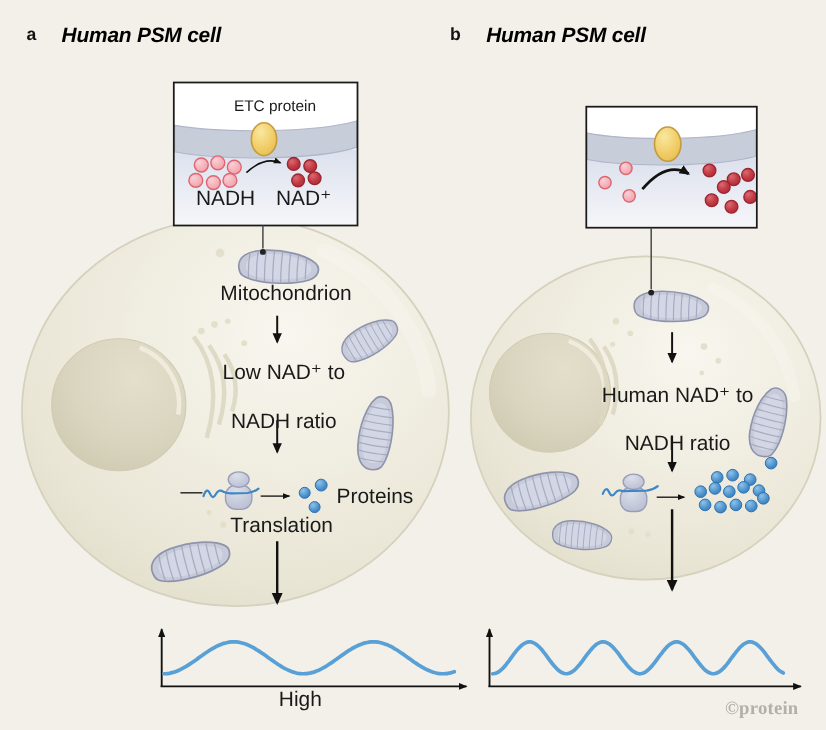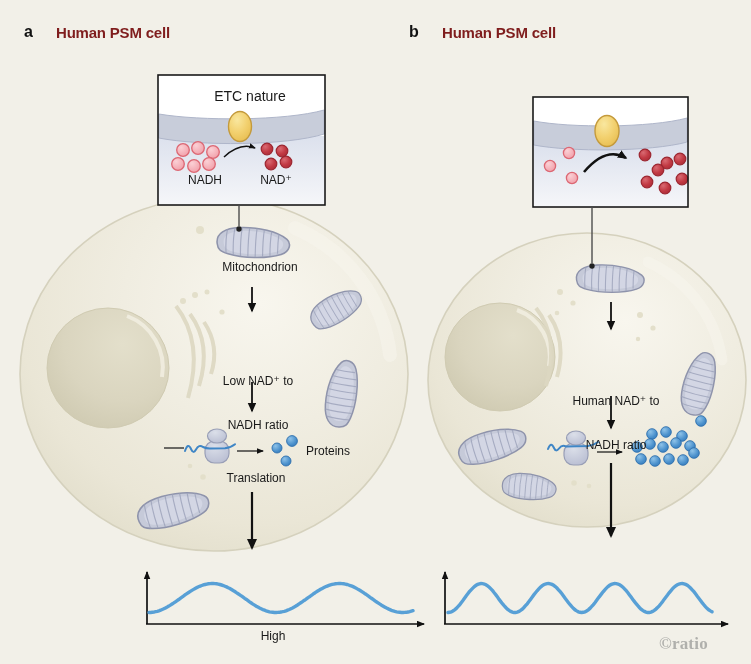--- a/index.html
+++ b/index.html
@@ -1,23 +1,23 @@
 <!DOCTYPE html>
 <html><head>
 <meta charset="utf-8">
 <style>
   html,body{margin:0;padding:0;}
   body{background:#f2f0e8;font-family:"Liberation Sans","DejaVu Sans",sans-serif;}
   .canvas{position:relative;width:751px;height:664px;background:#f2f0e8;overflow:hidden;}
   .art{position:absolute;left:0;top:0;}
-  .lbl{position:absolute;font-size:12px;color:#191919;white-space:nowrap;line-height:17px;}
+  .lbl{position:absolute;font-size:19px;color:#191919;white-space:nowrap;line-height:17px;}
   .ctr{transform:translateX(-50%);text-align:center;}
   .panel-letter{font-weight:700;font-size:16px;color:#111;}
-  .panel-title{font-weight:700;font-size:15px;letter-spacing:-0.2px;color:#7f1d1d;}
-  .two{line-height:22px;white-space:pre;margin-top:41px;}
+  .panel-title{font-weight:700;font-size:19px;letter-spacing:-0.2px;color:#000000;font-style:italic;}
+  .two{line-height:22px;white-space:pre;}
   .watermark{font-family:"Liberation Serif","DejaVu Serif",serif;font-weight:700;
              font-size:17px;color:#b0b0ac;letter-spacing:0.2px;}
 </style>
 </head>
 <body>
 
 <div class="canvas">
 
 <svg class="art" width="751" height="664" viewBox="0 0 751 664">
   <defs>
@@ -249,33 +249,33 @@
     <line x1="444" y1="624" x2="728" y2="624" stroke="#111" stroke-width="1.7" marker-end="url(#ah)"></line>
     <path d="M448.0,612.5L449.6,612.3L451.3,611.8L452.9,611.0L454.6,609.8L456.3,608.4L457.9,606.7L459.6,604.8L461.2,602.7L462.9,600.5L464.5,598.3L466.1,596.0L467.8,593.8L469.4,591.7L471.1,589.8L472.8,588.1L474.4,586.5L476.1,585.3L477.7,584.4L479.4,583.8L481.0,583.5L482.6,583.6L484.3,584.0L485.9,584.8L487.6,585.9L489.3,587.3L490.9,588.9L492.6,590.7L494.2,592.8L495.9,594.9L497.5,597.1L499.1,599.4L500.8,601.6L502.4,603.7L504.1,605.7L505.8,607.5L507.4,609.1L509.1,610.4L510.7,611.4L512.4,612.1L514.0,612.5L515.6,612.5L517.3,612.1L519.0,611.4L520.6,610.4L522.3,609.1L523.9,607.5L525.5,605.7L527.2,603.8L528.9,601.6L530.5,599.4L532.1,597.2L533.8,594.9L535.5,592.8L537.1,590.8L538.8,588.9L540.4,587.3L542.0,585.9L543.7,584.8L545.4,584.0L547.0,583.6L548.6,583.5L550.3,583.8L552.0,584.4L553.6,585.3L555.3,586.5L556.9,588.0L558.5,589.8L560.2,591.7L561.9,593.8L563.5,596.0L565.1,598.3L566.8,600.5L568.5,602.7L570.1,604.7L571.8,606.6L573.4,608.3L575.0,609.8L576.7,610.9L578.4,611.8L580.0,612.3L581.6,612.5L583.3,612.3L585.0,611.8L586.6,611.0L588.3,609.8L589.9,608.4L591.5,606.7L593.2,604.8L594.9,602.7L596.5,600.5L598.1,598.3L599.8,596.1L601.5,593.9L603.1,591.8L604.8,589.8L606.4,588.1L608.0,586.6L609.7,585.3L611.4,584.4L613.0,583.8L614.6,583.5L616.3,583.6L618.0,584.0L619.6,584.8L621.3,585.9L622.9,587.2L624.5,588.9L626.2,590.7L627.9,592.7L629.5,594.9L631.1,597.1L632.8,599.4L634.5,601.6L636.1,603.7L637.8,605.7L639.4,607.5L641.0,609.1L642.7,610.4L644.4,611.4L646.0,612.1L647.6,612.5L649.3,612.5L651.0,612.1L652.6,611.4L654.3,610.4L655.9,609.1L657.5,607.6L659.2,605.8L660.9,603.8L662.5,601.7L664.1,599.4L665.8,597.2L667.5,595.0L669.1,592.8L670.8,590.8L672.4,588.9L674.0,587.3L675.7,585.9L677.4,584.8L679.0,584.0L680.6,583.6L682.3,583.5L684.0,583.8L685.6,584.4L687.3,585.3L688.9,586.5L690.5,588.0L692.2,589.8L693.9,591.7L695.5,593.8L697.1,596.0L698.8,598.2L700.5,600.5L702.1,602.6L703.8,604.7L705.4,606.6L707.0,608.3L708.7,609.8L710.4,610.9L712.0,611.8" fill="none" stroke="#58a0d6" stroke-width="3.4" stroke-linecap="round"></path>
   </g>
 </svg>
 
 <div class="lbl panel-letter" style="left:24px;top:23px;">a</div>
 <div class="lbl panel-title" style="left:56px;top:24px;">Human PSM cell</div>
 <div class="lbl panel-letter" style="left:409px;top:23px;">b</div>
 <div class="lbl panel-title" style="left:442px;top:24px;">Human PSM cell</div>
 
-<div class="lbl ctr" style="left:250px;top:88px;font-size:14px;">ETC nature</div>
+<div class="lbl ctr" style="left:250px;top:88px;font-size:14px;">ETC protein</div>
 <div class="lbl ctr" style="left:205px;top:172px;">NADH</div>
 <div class="lbl ctr" style="left:276px;top:172px;">NAD⁺</div>
 
 <div class="lbl ctr" style="left:260px;top:259px;">Mitochondrion</div>
 <div class="lbl ctr two" style="left:258px;top:329px;"><span>Low NAD⁺ to</span><br>
 <span>NADH ratio</span></div>
 
 
 <div class="lbl" style="left:306px;top:443px;">Proteins</div>
 <div class="lbl ctr" style="left:256px;top:470px;">Translation</div>
 
 <div class="lbl ctr two" style="left:616px;top:349px;"><span>Human NAD⁺ to</span><br>
 <span>NADH ratio</span></div>
 
 
 <div class="lbl ctr" style="left:273px;top:628px;">High</div>
 
-<div class="lbl watermark" style="left:659px;top:635px;">©ratio</div>
+<div class="lbl watermark" style="left:659px;top:635px;">©protein</div>
 
 </div>
 
 </body></html>

